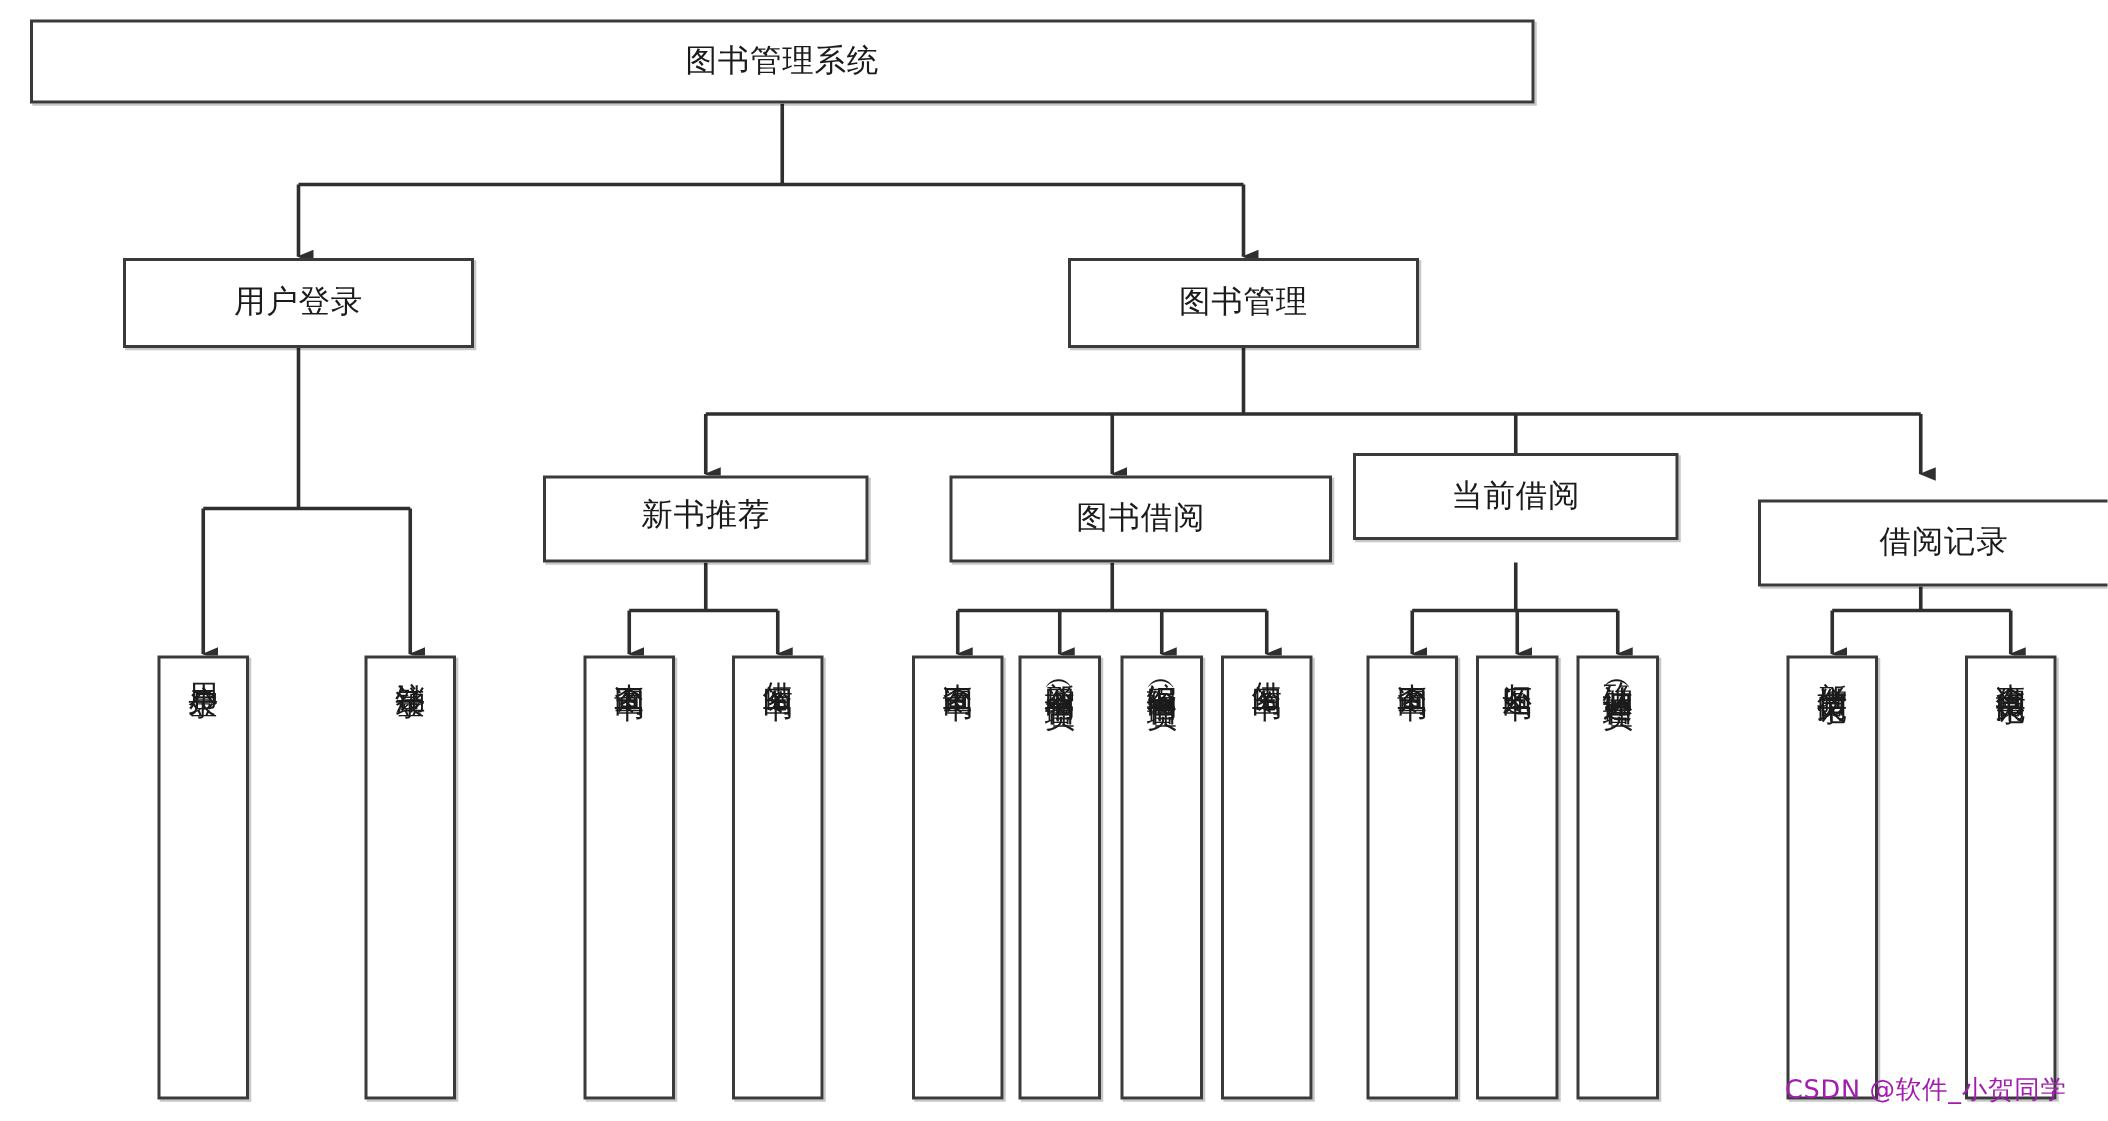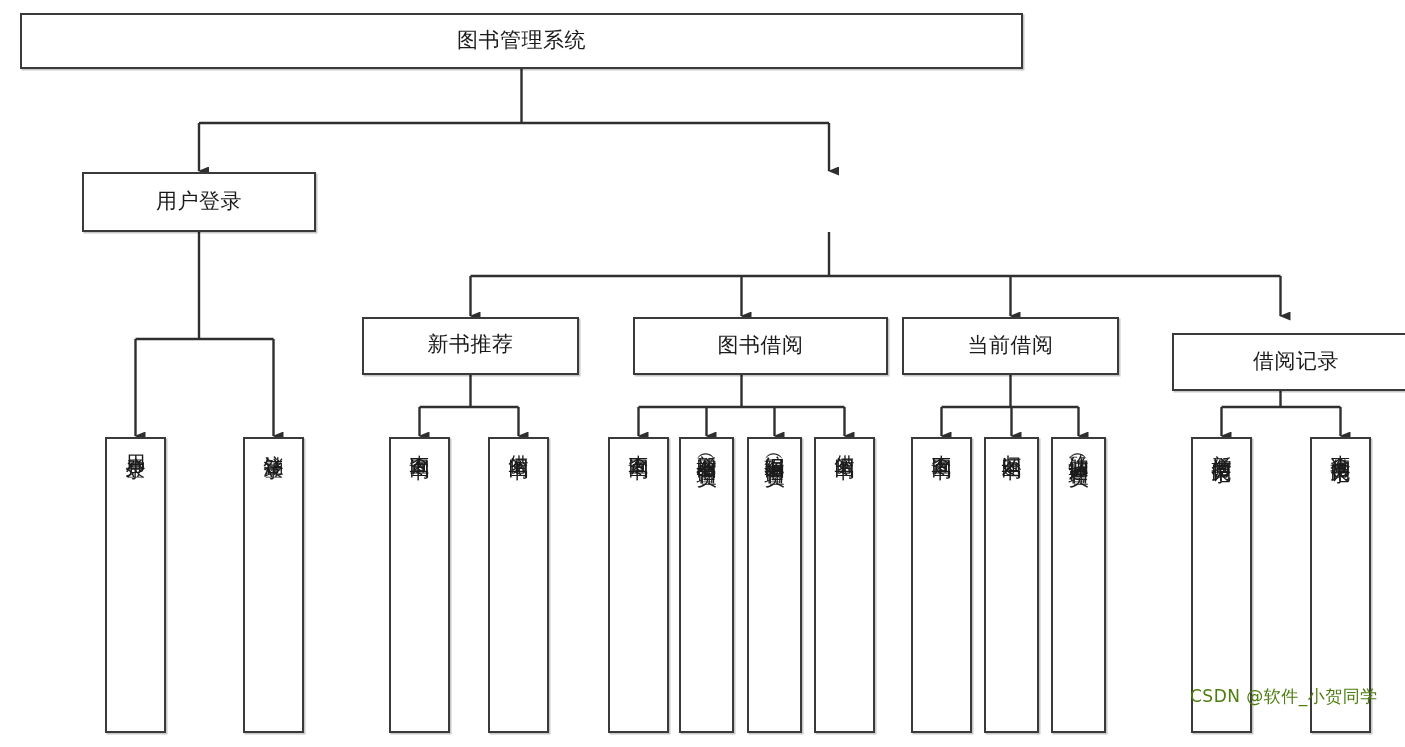--- a/index.html
+++ b/index.html
@@ -113,28 +113,31 @@
       </g>
   </svg>
 
   <div class="node" style="left: 20px; top: 13px; width: 1003px; height: 56px;">
     <span class="node-label">图书管理系统</span>
   </div>
 
   <div class="node" style="left: 82px; top: 172px; width: 234px; height: 60px;">
     <span class="node-label">用户登录</span>
   </div>
+  <div class="node" style="left: 712px; top: 172px; width: 234px; height: 60px;">
+    <span class="node-label">图书管理</span>
+  </div>
 
   <div class="node" style="left: 362px; top: 317px; width: 217px; height: 58px; font-family: Liberation Mono, monospace;">
     <span class="node-label">新书推荐</span>
   </div>
   <div class="node" style="left: 633px; top: 317px; width: 255px; height: 58px;">
     <span class="node-label">图书借阅</span>
   </div>
-  <div class="node" style="left: 902px; top: 317px; width: 217px; height: 58px;">
+  <div class="node" style="left: 902px; top: 302px; width: 217px; height: 58px;">
     <span class="node-label">当前借阅</span>
   </div>
   <div class="node" style="left: 1172px; top: 317px; width: 248px; height: 58px; margin-top: 16px;">
     <span class="node-label">借阅记录</span>
   </div>
 
   <div class="node leaf" style="left: 105px; top: 437px; width: 61px; height: 296px;">
     <span class="node-label">用户登录</span>
   </div>
   <div class="node leaf" style="left: 243px; top: 437px; width: 61px; height: 296px;">
@@ -167,14 +170,14 @@
   <div class="node leaf" style="left: 1051px; top: 437px; width: 55px; height: 296px;">
     <span class="node-label">确认归还（管理员）</span>
   </div>
   <div class="node leaf" style="left: 1191px; top: 437px; width: 61px; height: 296px;">
     <span class="node-label">新增借阅记录</span>
   </div>
   <div class="node leaf" style="left: 1310px; top: 437px; width: 61px; height: 296px;">
     <span class="node-label">查询借阅记录</span>
   </div>
 
-  <div class="watermark" style="left: 1190px; top: 685px; color: #4d7c0f;">CSDN @软件_小贺同学</div>
+  <div class="watermark" style="left: 1190px; top: 715px; color: #a21caf;">CSDN @软件_小贺同学</div>
 </div>
 
 </body></html>

